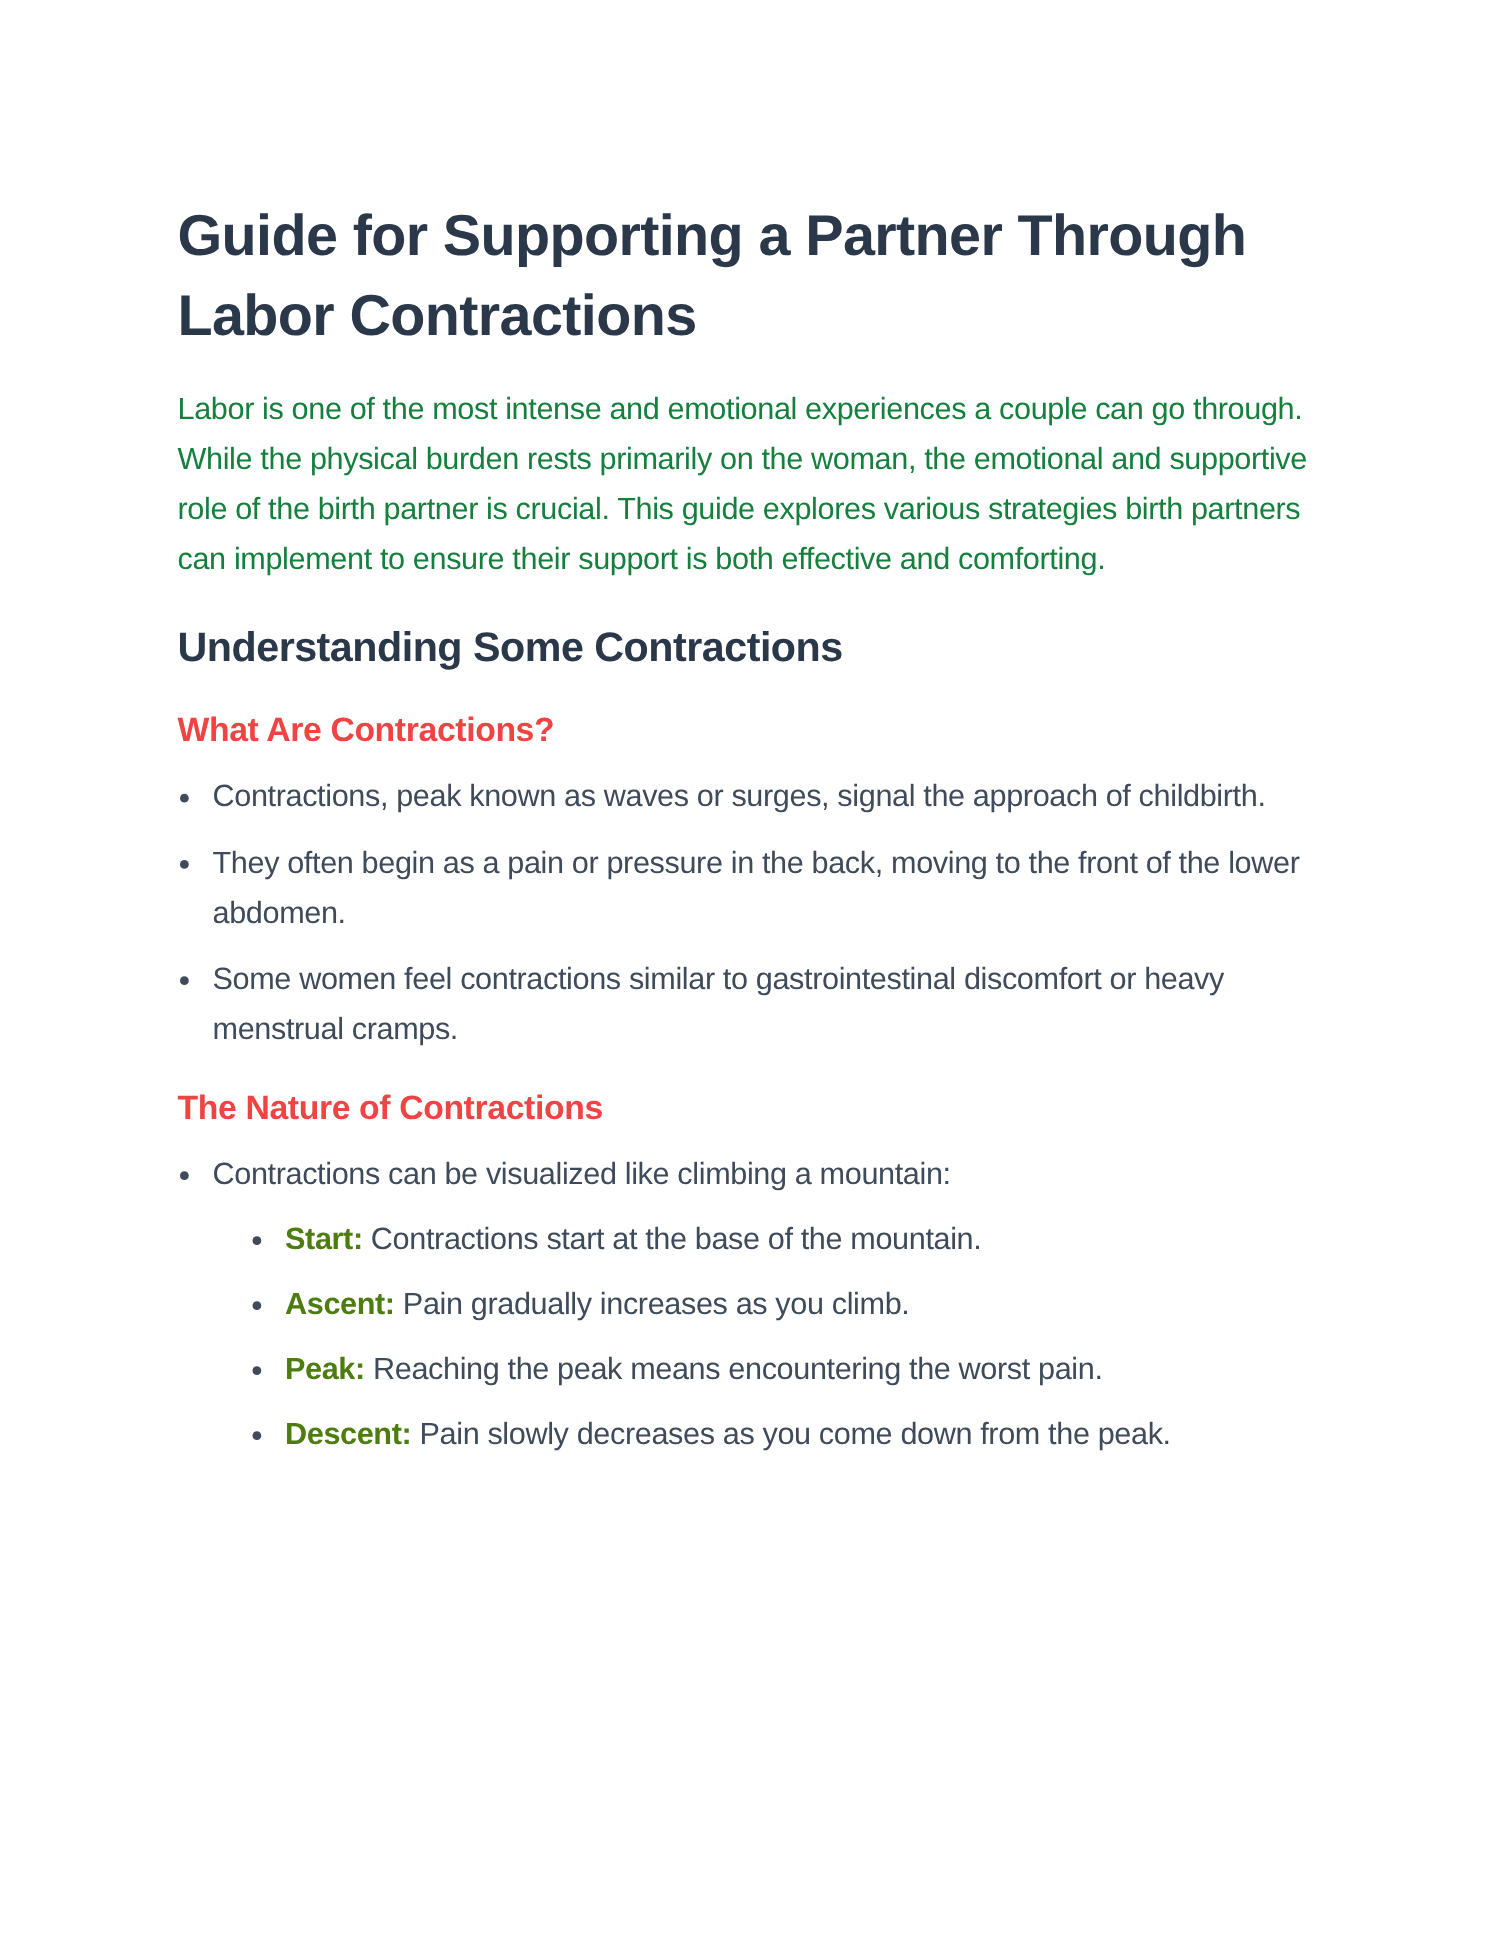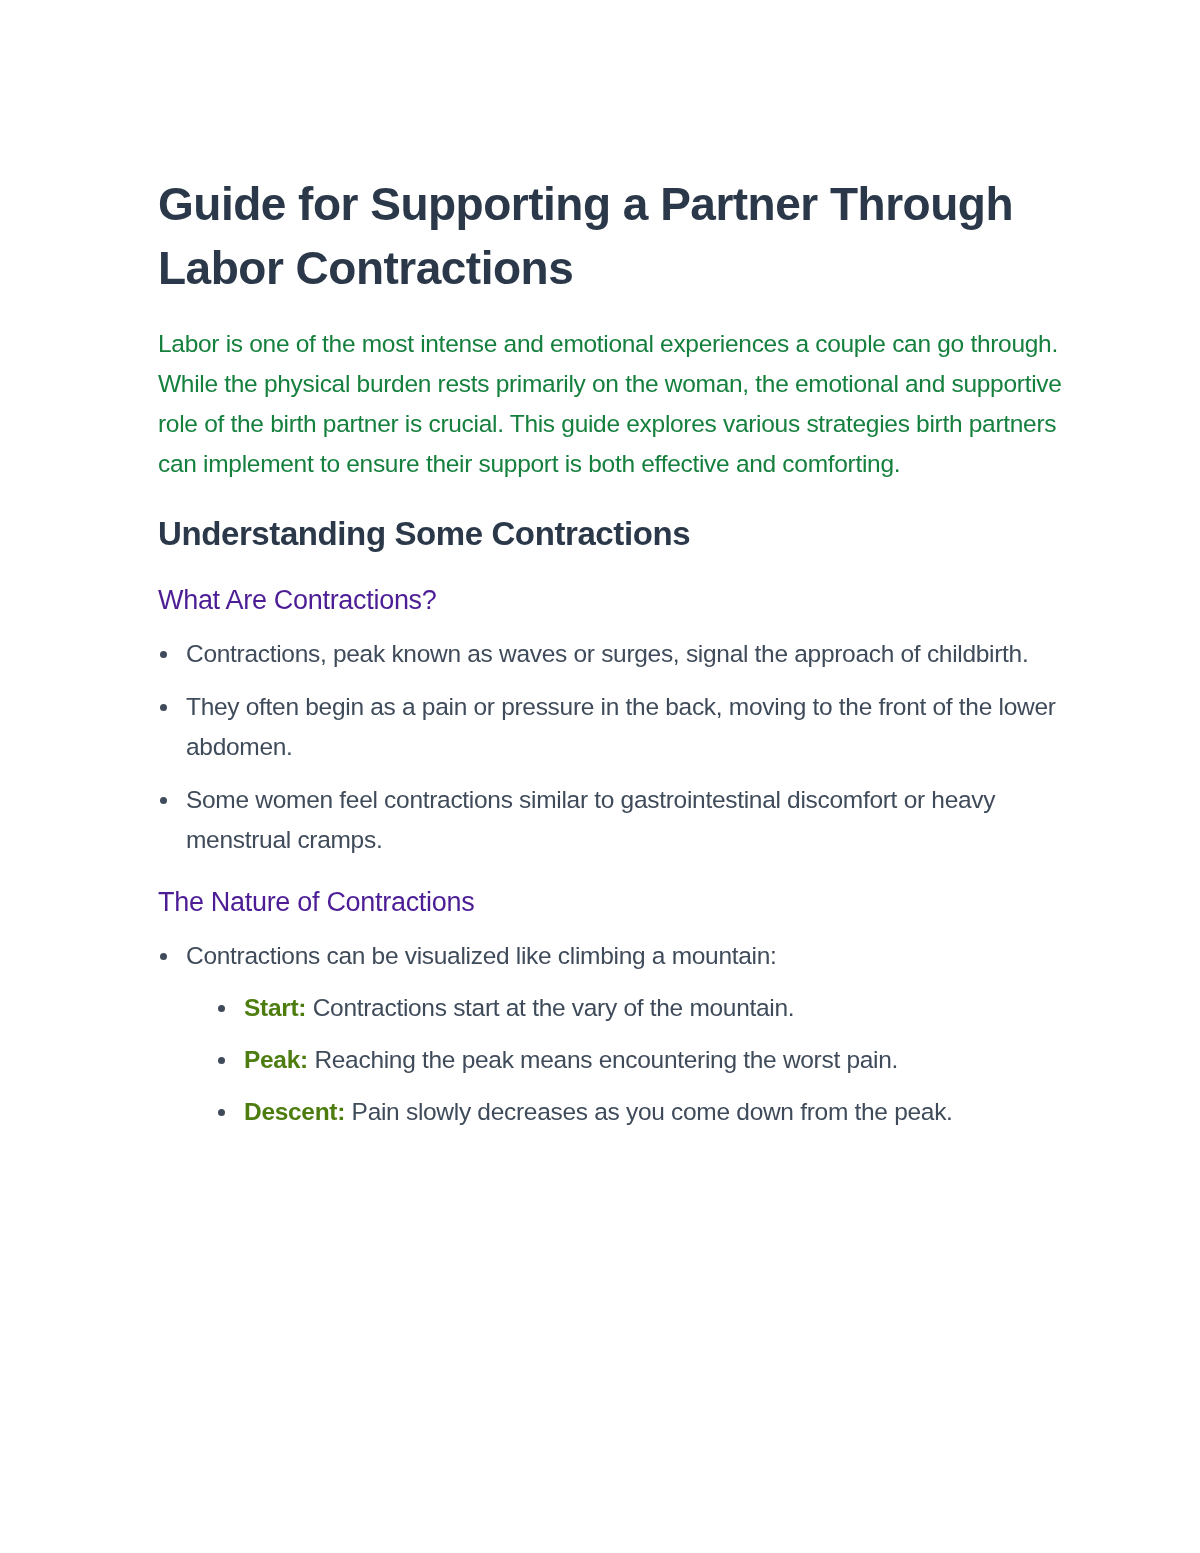--- a/index.html
+++ b/index.html
@@ -1,23 +1,23 @@
 <!DOCTYPE html>
 <html><head>
 <meta charset="utf-8">
 <style>
   html, body { margin: 0; padding: 0; background: #ffffff; }
   body { width: 1200px; height: 1553px; position: relative; overflow: hidden;
          font-family: "Liberation Sans", "DejaVu Sans", sans-serif; color: #2d3a4a; }
-  .page { position: absolute; left: 142px; top: 172px; width: 910px; margin-left: 16px; }
+  .page { position: absolute; left: 142px; top: 156px; width: 910px; }
   h1 { margin: 0; font-size: 46px; line-height: 64px; font-weight: 700; color: #2b3849;
        letter-spacing: -0.5px; }
   .intro { margin: 24px 0 0 0; font-size: 24.5px; line-height: 40px; color: #15803d; letter-spacing: -0.3px; }
   h2 { margin: 26px 0 0 0; font-size: 33px; line-height: 48px; font-weight: 700; color: #2b3849; letter-spacing: -0.4px; }
-  h3 { margin: 22px 0 0 0; font-size: 27px; line-height: 40px; font-weight: 400; color: #4c1d95; letter-spacing: -0.3px; }
+  h3 { margin: 22px 0 0 0; font-size: 27px; line-height: 40px; font-weight: 700; color: #ef4444; letter-spacing: -0.3px; }
   ul { list-style: none; margin: 0; padding: 0; }
   li { position: relative; font-size: 24.5px; line-height: 40px; color: #3f4b5a; letter-spacing: -0.3px; }
   .l1 > li { padding-left: 28px; margin-top: 13px; }
   .l1 > li:first-child { margin-top: 0; }
   .l1 > li::before { content: ""; position: absolute; left: 2px; top: 17px; width: 7px; height: 7px; border-radius: 50%; background: #3f4b5a; }
   .list-a { margin-top: 14px; }
   .list-b { margin-top: 14px; }
   .l2 { margin-top: 12px; }
   .l2 > li { padding-left: 58px; margin-top: 12px; }
   .l2 > li::before { content: ""; position: absolute; left: 32px; top: 17px; width: 7px; height: 7px; border-radius: 50%; background: #3f4b5a; }
@@ -37,19 +37,20 @@
     <li>Contractions, peak known as waves or surges, signal the approach of childbirth.</li>
     <li>They often begin as a pain or pressure in the back, moving to the front of the lower abdomen.</li>
     <li>Some women feel contractions similar to gastrointestinal discomfort or heavy menstrual cramps.</li>
   </ul>
 
   <h3>The Nature of Contractions</h3>
   <ul class="l1 list-b">
     <li>
       <span>Contractions can be visualized like climbing a mountain:</span>
       <ul class="l2">
-        <li><b>Start:</b><span> Contractions start at the vary of the mountain.</span></li>
+        <li><b>Start:</b><span> Contractions start at the base of the mountain.</span></li>
+        <li><b>Ascent:</b><span> Pain gradually increases as you climb.</span></li>
         <li><b>Peak:</b><span> Reaching the peak means encountering the worst pain.</span></li>
         <li><b>Descent:</b><span> Pain slowly decreases as you come down from the peak.</span></li>
       </ul>
     </li>
   </ul>
 </div>
 
 </body></html>

